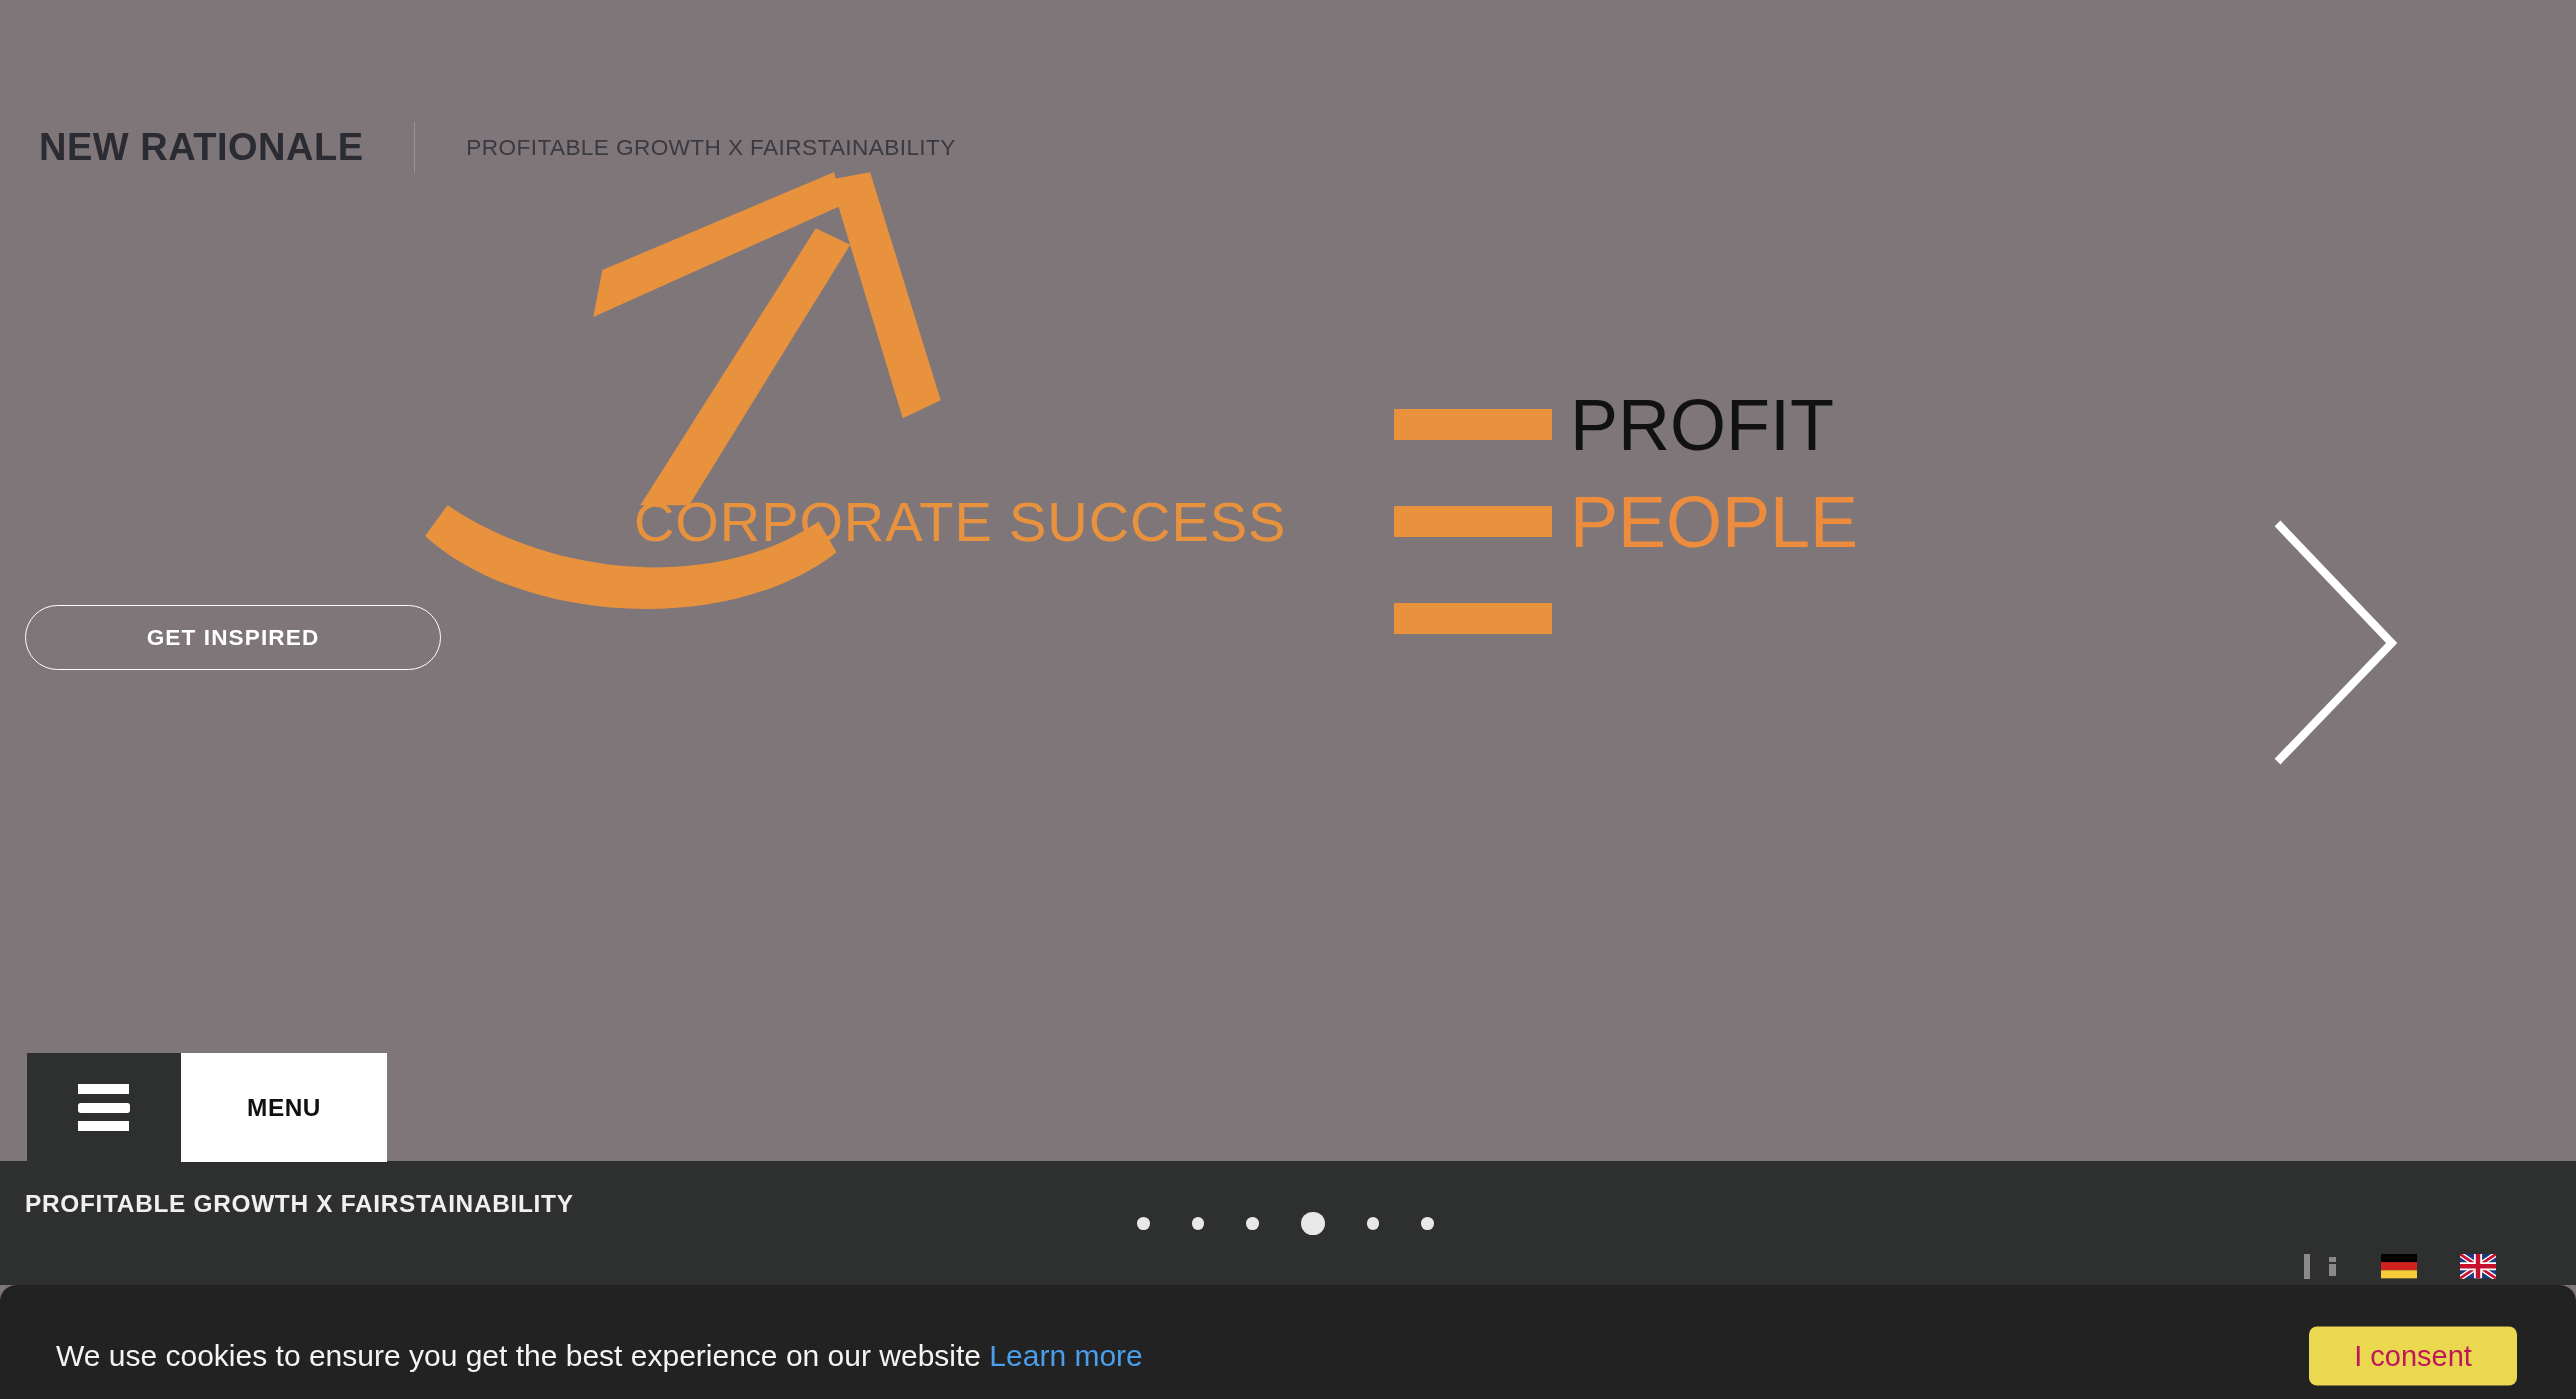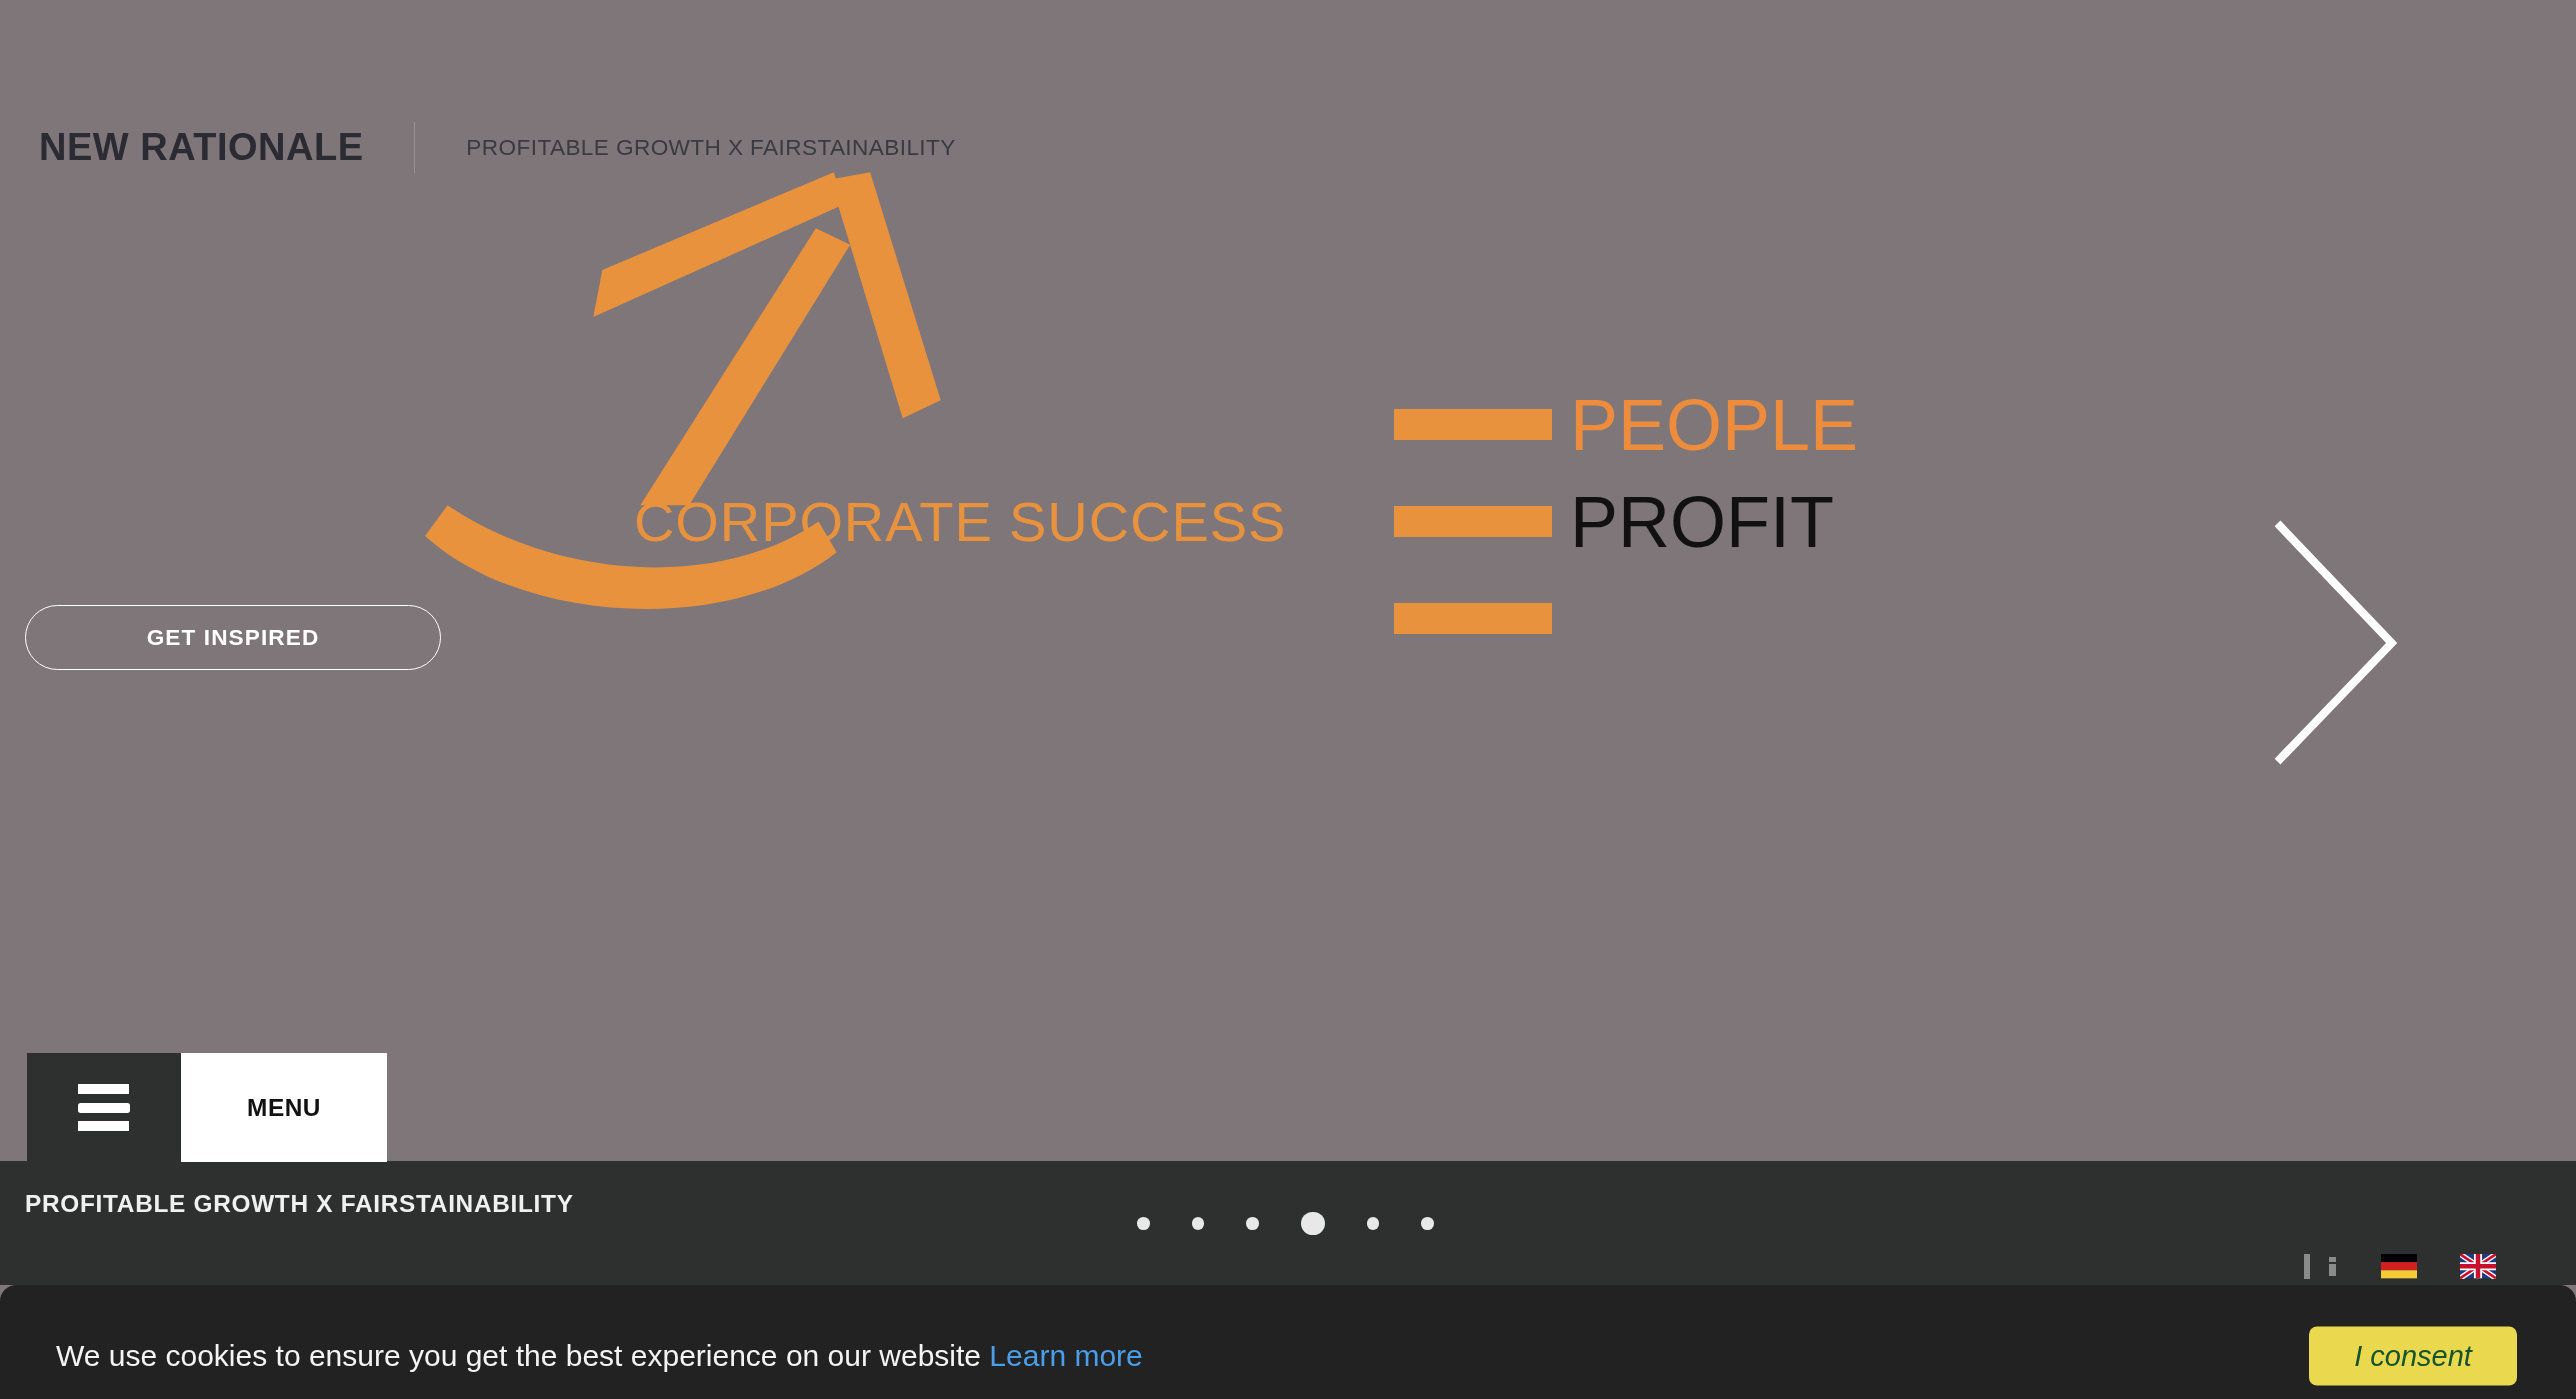--- a/index.html
+++ b/index.html
@@ -168,24 +168,23 @@
   }
   .cookie-link {
     color:#4a9eea; text-decoration:none; cursor:pointer;
   }
   .cookie-btn {
     position:absolute; left:2309px; top:50%;
     transform:translateY(-50%);
     width:208px; height:59px;
     background:#ead council; background:#ead94e;
     border:none; border-radius:8.1px;
-    color:#14532d; font-size:29px;
+    color:#be185d; font-size:29px;
     display:flex; align-items:center; justify-content:center;
     cursor:pointer;
-    font-style:italic;
   }
 </style>
 </head>
 <body>
 
 <div id="stage">
 
   <div class="brand">
     <div class="brand-name">NEW RATIONALE</div>
     <div class="brand-divider"></div>
@@ -203,25 +202,25 @@
 
       <path fill="#e8923e" d="M -135,402 C -30,498 200,514 320,420 L 300,386 C 190,462 10,450 -110,368 Z" transform="translate(135,0)"></path>
     </svg>
   </div>
 
   <div class="corporate-success">CORPORATE SUCCESS</div>
 
   <div class="ppp">
     <div class="ppp-row">
       <div class="ppp-bar"></div>
-      <div class="ppp-label ppp-people">PEOPLE</div>
+      <div class="ppp-label ppp-profit">PROFIT</div>
     </div>
     <div class="ppp-row">
       <div class="ppp-bar"></div>
-      <div class="ppp-label ppp-profit">PROFIT</div>
+      <div class="ppp-label ppp-people">PEOPLE</div>
     </div>
     <div class="ppp-row">
       <div class="ppp-bar"></div>
     </div>
   </div>
 
   <div class="get-inspired">GET INSPIRED</div>
 
   <div class="next-arrow">
     <svg viewBox="0 0 140 275" xmlns="http://www.w3.org/2000/svg">

